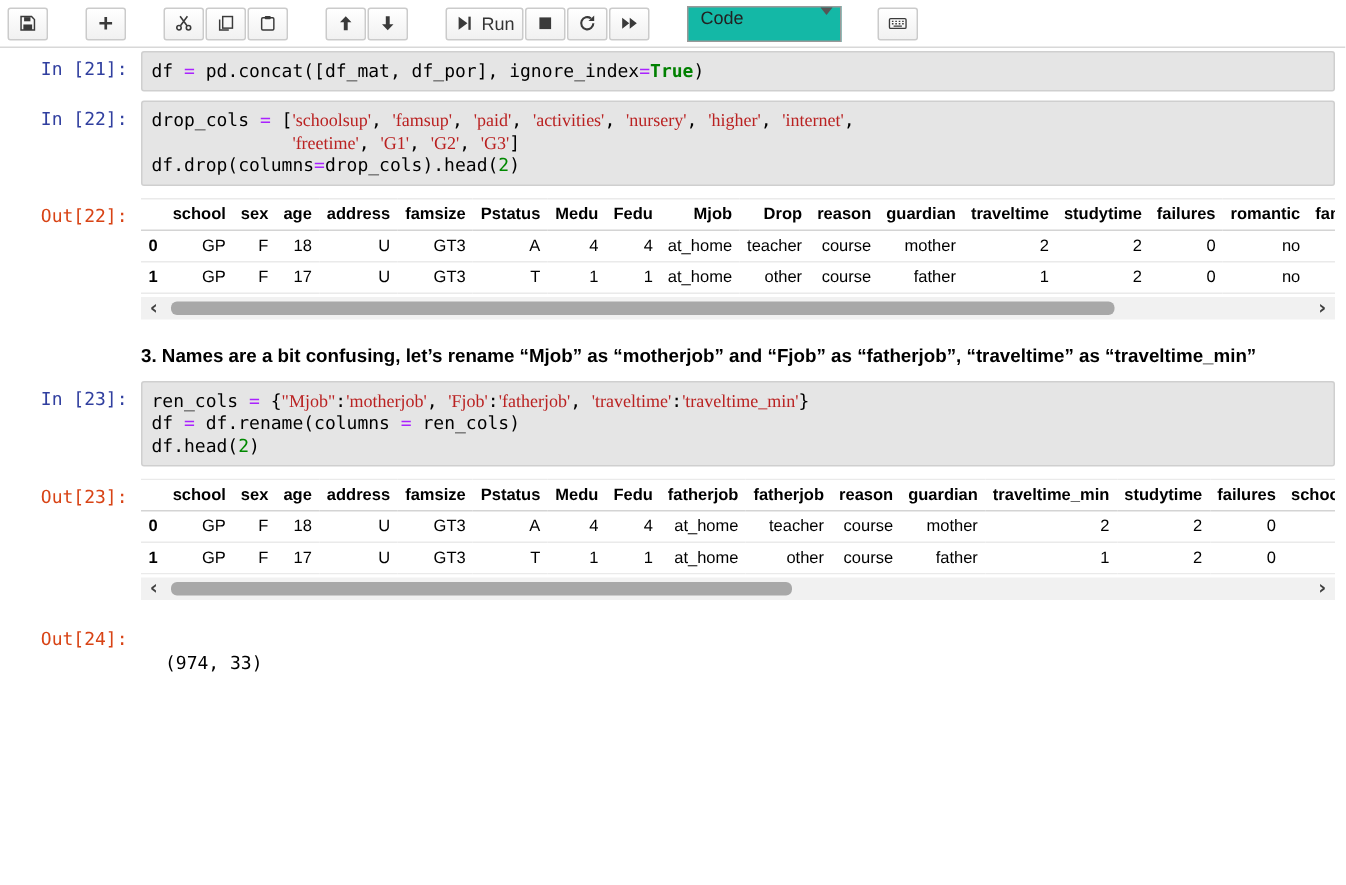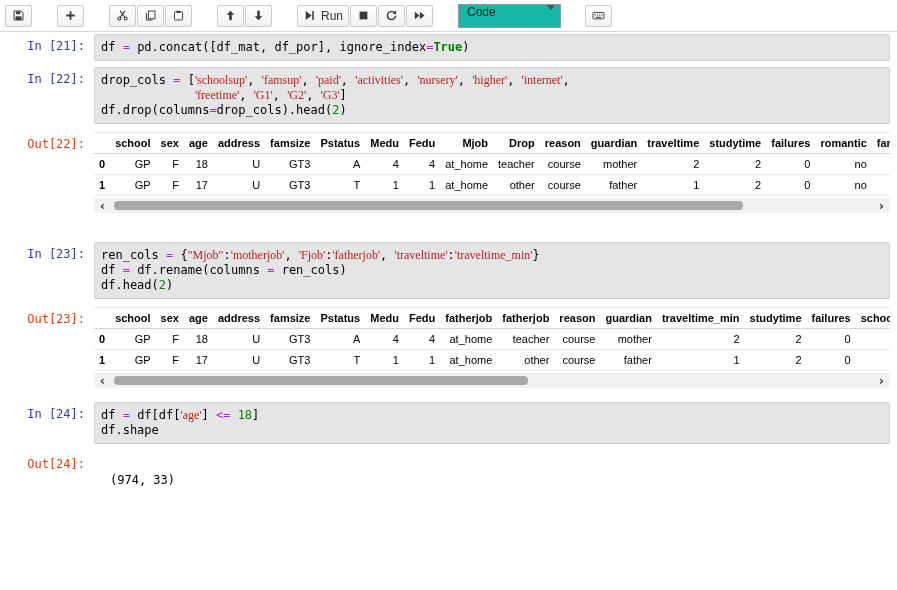--- a/index.html
+++ b/index.html
@@ -249,20 +249,21 @@
           </div>
           <div class="fake-scrollbar">
             <div class="sb-arrow">‹</div>
             <div class="sb-thumb" style="left: 2.5%; width: 79%;"></div>
             <div class="sb-arrow">›</div>
           </div>
         </div>
       </div>
       <div class="cell-row md-row">
         <div class="prompt"></div>
+        <div class="md-text">3. Names are a bit confusing, let’s rename “Mjob” as “motherjob” and “Fjob” as “fatherjob”, “traveltime” as “traveltime_min”</div>
       </div>
       <div class="cell-row code-row">
         <div class="prompt in-prompt">In [23]:</div>
         <div class="input-area">
           <pre class="code"><span>ren_cols </span><span class="tok-op">=</span><span> {</span><span class="tok-str">"Mjob"</span><span>:</span><span class="tok-str">'motherjob'</span><span>, </span><span class="tok-str">'Fjob'</span><span>:</span><span class="tok-str">'fatherjob'</span><span>, </span><span class="tok-str">'traveltime'</span><span>:</span><span class="tok-str">'traveltime_min'</span><span>}</span>
 <span>df </span><span class="tok-op">=</span><span> df.rename(columns </span><span class="tok-op">=</span><span> ren_cols)</span>
 <span>df.head(</span><span class="tok-num">2</span><span>)</span></pre>
         </div>
       </div>
       <div class="cell-row out-row">
@@ -333,27 +334,20 @@
               </tbody>
             </table>
           </div>
           <div class="fake-scrollbar">
             <div class="sb-arrow">‹</div>
             <div class="sb-thumb" style="left: 2.5%; width: 52%;"></div>
             <div class="sb-arrow">›</div>
           </div>
         </div>
       </div>
-      <div class="cell-row code-row">
-        <div class="prompt in-prompt">In [24]:</div>
-        <div class="input-area">
-          <pre class="code"><span>df </span><span class="tok-op">=</span><span> df[df[</span><span class="tok-str">'age'</span><span>] </span><span class="tok-op">&lt;=</span><span> </span><span class="tok-num">18</span><span>]</span>
-<span>df.shape</span></pre>
-        </div>
-      </div>
       <div class="cell-row out-row">
         <div class="prompt out-prompt">Out[24]:</div>
         <div class="output-area">
           <pre class="out-text">(974, 33)</pre>
         </div>
       </div>
     </div>
 </div>
 
 </body></html>

